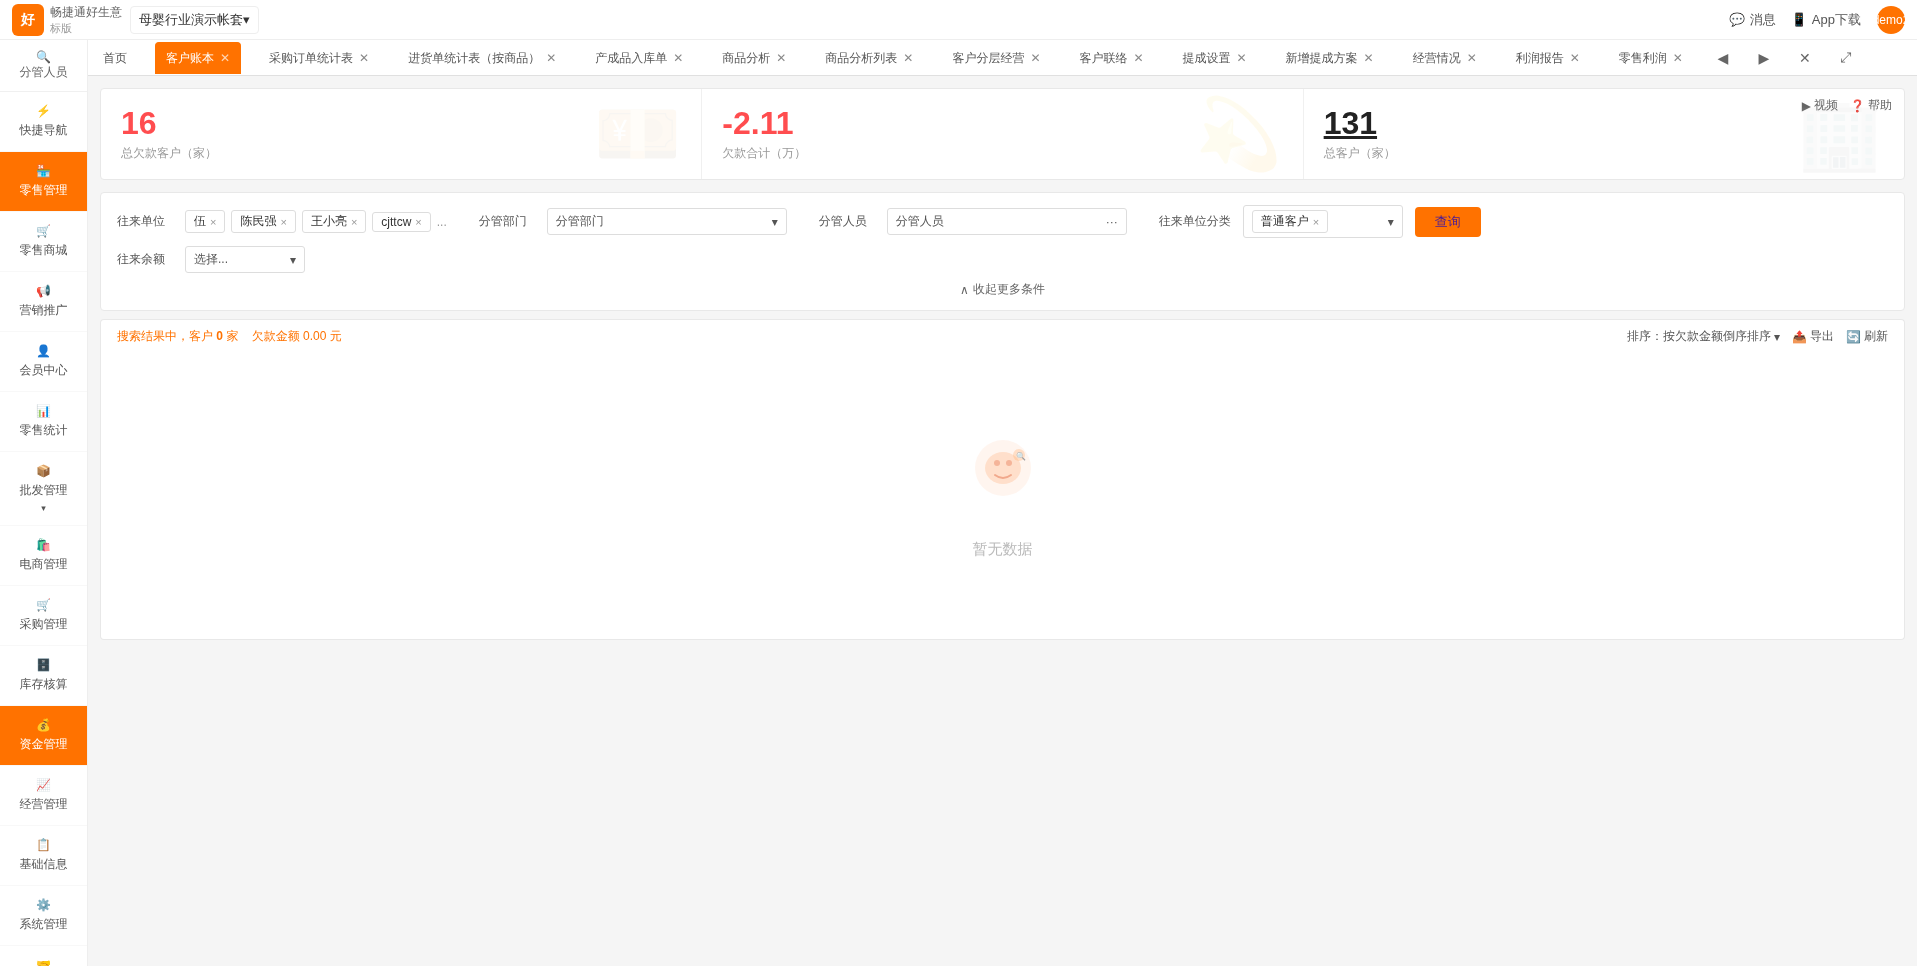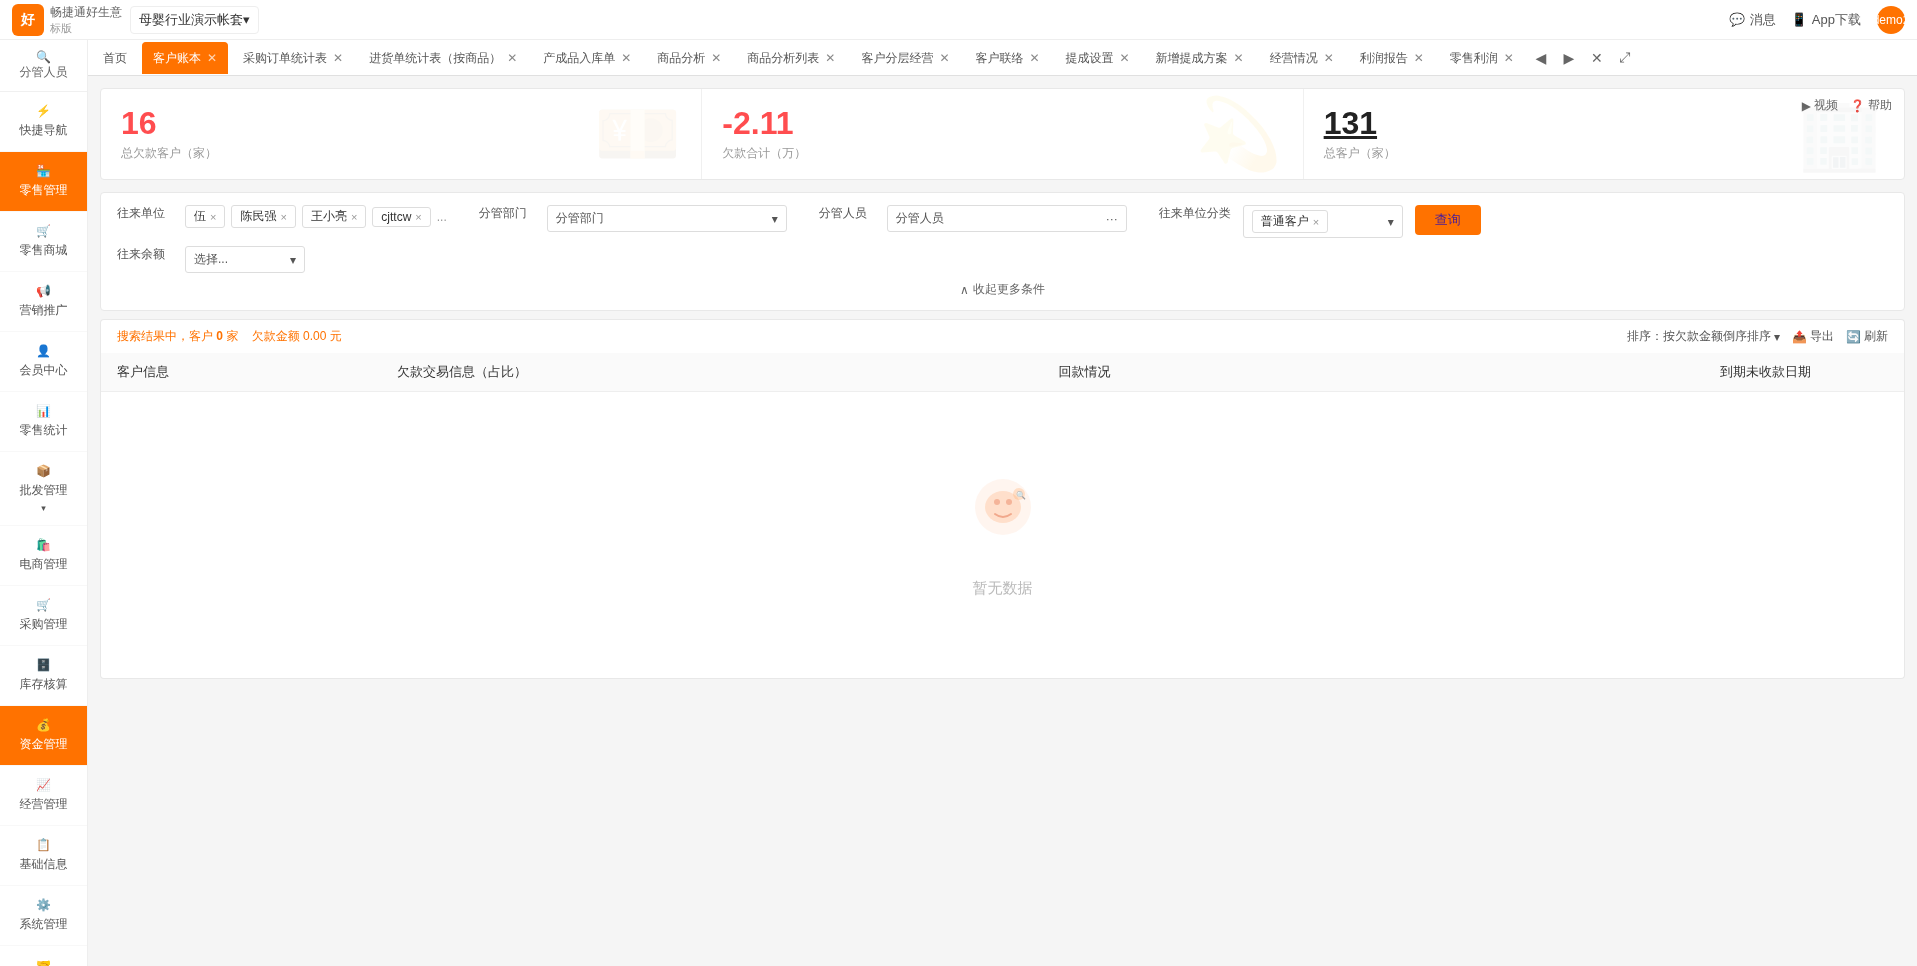--- a/index.html
+++ b/index.html
@@ -23,21 +23,21 @@
     
     .sidebar { width: 88px; background: #fff; border-right: 1px solid #eee; display: flex; flex-direction: column; overflow-y: auto; flex-shrink: 0; }
     .sidebar-search { padding: 10px 6px; text-align: center; font-size: 12px; color: #666; border-bottom: 1px solid #f0f0f0; cursor: pointer; }
     .sidebar-item { padding: 12px 6px; text-align: center; font-size: 12px; color: #555; cursor: pointer; border-bottom: 1px solid #f8f8f8; display: flex; flex-direction: column; align-items: center; gap: 4px; }
     .sidebar-item.active { background: #ff7200; color: #fff; }
 
     
     .main-content { flex: 1; display: flex; flex-direction: column; overflow: hidden; }
 
     
-    .tab-bar { height: 36px; background: #fff; display: flex; align-items: center; border-bottom: 1px solid #e0e0e0; overflow-x: auto; flex-shrink: 0; padding: 0 4px; gap: 4px; }
+    .tab-bar { height: 36px; background: #fff; display: flex; align-items: center; border-bottom: 1px solid #e0e0e0; overflow-x: auto; flex-shrink: 0; padding: 0 4px; gap: 17px; }
     .tab-bar::-webkit-scrollbar { display: none; }
     .tab-item { height: 32px; padding: 0 10px; display: flex; align-items: center; gap: 6px; font-size: 12px; white-space: nowrap; cursor: pointer; border-radius: 4px 4px 0 0; color: #555; border: 1px solid transparent; border-bottom: none; flex-shrink: 0; }
     .tab-item.active { background: #ff7200; color: #fff; border-color: #ff7200; }
     .tab-close { font-size: 12px; opacity: 0.7; cursor: pointer; }
     .tab-nav-btn { width: 24px; height: 24px; display: flex; align-items: center; justify-content: center; cursor: pointer; color: #666; font-size: 14px; }
 
     
     .content-area { flex: 1; overflow-y: auto; padding: 12px; background: #f5f5f5; }
 
     
@@ -46,21 +46,21 @@
     .stat-card:last-child { border-right: none; }
     .stat-info { }
     .stat-value { font-size: 32px; font-weight: bold; color: #ff4d4f; line-height: 1; }
     .stat-value.dark { color: #222; text-decoration: underline; }
     .stat-label { font-size: 12px; color: #999; margin-top: 6px; }
     .top-right-links { position: absolute; top: 8px; right: 12px; display: flex; align-items: center; gap: 12px; font-size: 12px; color: #666; }
     .top-right-links span { cursor: pointer; display: flex; align-items: center; gap: 3px; }
 
     
     .filter-section { background: #fff; padding: 12px 16px; border: 1px solid #e8e8e8; border-radius: 4px; margin-bottom: 8px; }
-    .filter-row { display: flex; align-items: flex-start; gap: 12px; margin-bottom: 8px; flex-wrap: wrap; }
+    .filter-row { display: flex; align-items: center; gap: 12px; margin-bottom: 8px; flex-wrap: wrap; }
     .filter-row:last-child { margin-bottom: 0; }
     .filter-label { font-size: 12px; color: #555; white-space: nowrap; min-width: 56px; }
     .filter-tags { display: flex; align-items: center; gap: 6px; flex-wrap: wrap; }
     .filter-tag { display: flex; align-items: center; gap: 4px; background: #fff; border: 1px solid #ddd; border-radius: 3px; padding: 2px 8px; font-size: 12px; color: #333; }
     .filter-tag .remove { cursor: pointer; color: #999; font-size: 11px; }
     .filter-more { color: #999; font-size: 12px; cursor: pointer; }
     .filter-select { display: flex; align-items: center; border: 1px solid #ddd; border-radius: 3px; padding: 4px 8px; min-width: 160px; cursor: pointer; background: #fff; font-size: 12px; color: #555; justify-content: space-between; }
     .filter-select-wide { min-width: 240px; }
     .search-btn { background: #ff7200; color: #4c1d95; border: none; padding: 6px 20px; border-radius: 4px; cursor: pointer; font-size: 13px; }
     .collapse-btn { display: flex; align-items: center; gap: 4px; font-size: 12px; color: #666; cursor: pointer; margin: 0 auto; }
@@ -368,26 +368,20 @@
             <span>导出</span>
           </span>
           <span>
             <span>🔄</span>
             <span>刷新</span>
           </span>
         </div>
       </div>
 
       <div class="data-table">
-        <div class="table-header">
-          <div class="th">客户信息</div>
-          <div class="th">欠款交易信息（占比）</div>
-          <div class="th">回款情况</div>
-          <div class="th">到期未收款日期</div>
-        </div>
 
         <div class="empty-state">
           <div class="empty-icon">
             <svg width="80" height="80" viewBox="0 0 80 80" fill="none" xmlns="http://www.w3.org/2000/svg">
               <circle cx="40" cy="35" r="28" fill="#ffe0cc" opacity="0.5"></circle>
               <ellipse cx="40" cy="35" rx="18" ry="16" fill="#ffb380" opacity="0.6"></ellipse>
               <circle cx="34" cy="30" r="3" fill="#e87040" opacity="0.8"></circle>
               <circle cx="46" cy="30" r="3" fill="#e87040" opacity="0.8"></circle>
               <path d="M32 42 Q40 48 48 42" stroke="#e87040" stroke-width="2" fill="none" stroke-linecap="round"></path>
               <circle cx="56" cy="22" r="6" fill="#ff7200" opacity="0.3"></circle>

